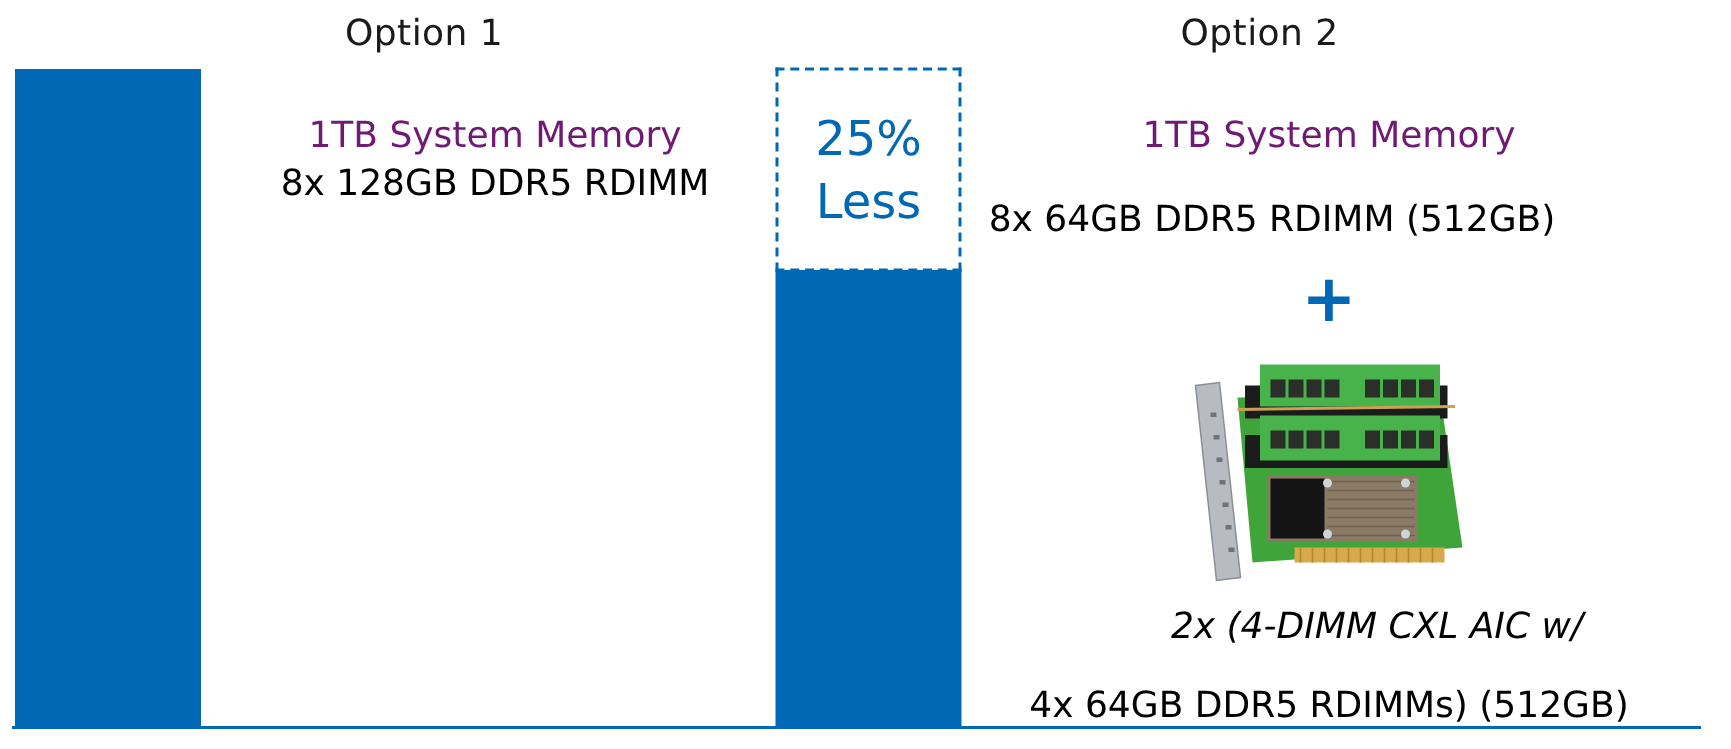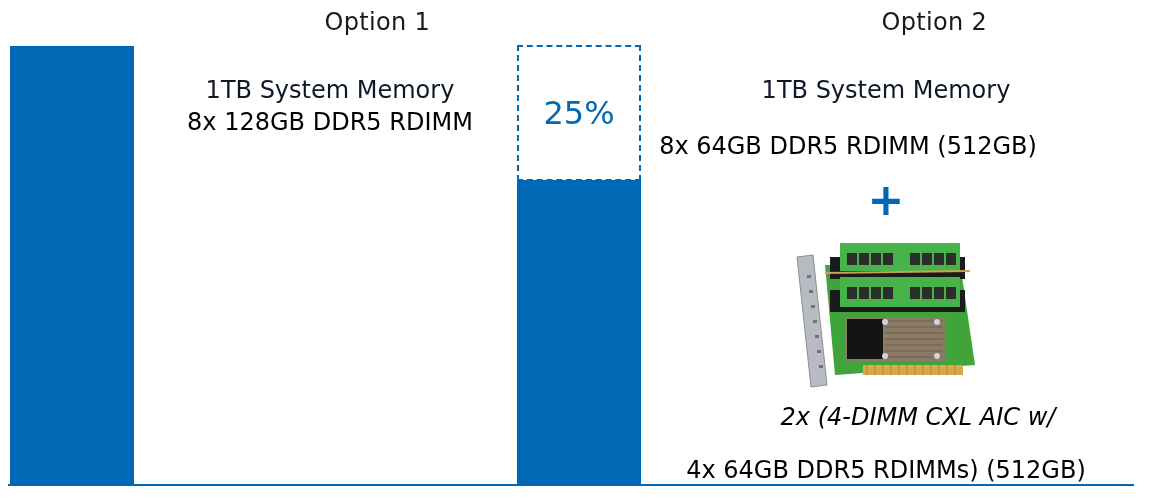--- a/index.html
+++ b/index.html
@@ -1,39 +1,40 @@
 <!DOCTYPE html>
 <html><head>
 <meta charset="utf-8">
 <style>
   html, body { margin: 0; padding: 0; background: #ffffff; }
   body { width: 1154px; height: 499px; position: relative; overflow: hidden; font-family: "DejaVu Sans", sans-serif; }
   .abs { position: absolute; }
-  .opt-title { font-size: 24px; color: #1a1a1a; text-align: right; letter-spacing: 0.3px; }
-  .blue-label { font-size: 24px; color: #0f172a; text-align: center; white-space: nowrap; }
+  .opt-title { font-size: 24px; color: #1a1a1a; text-align: left; letter-spacing: 0.3px; }
+  .blue-label { font-size: 24px; color: #701a75; text-align: center; white-space: nowrap; }
   .dark-label { font-size: 24px; color: #000000; text-align: center; white-space: nowrap; }
   .bar { background: #0068b5; }
   .dashed-box { border: 2px dashed #0068b5; border-bottom: 2px dashed #0068b5; box-sizing: border-box; background: #fff; display: flex; flex-direction: column; align-items: center; justify-content: center; }
   .pct { font-size: 32px; color: #0068b5; line-height: 42px; text-align: center; }
   .baseline { background: #0068b5; height: 2px; }
   .plus { color: #0068b5; font-size: 44px; font-weight: bold; text-align: center; line-height: 44px; }
 </style>
 </head>
 <body>
 
 <div class="abs opt-title" style="left:230px; top:8px; width:200px;">Option 1</div>
 <div class="abs opt-title" style="left:787px; top:8px; width:200px;">Option 2</div>
 
 <div class="abs bar" style="left:10px; top:46px; width:124px; height:439px;"></div>
 
 <div class="abs blue-label" style="left:130px; top:76px; width:400px;">1TB System Memory</div>
 <div class="abs dark-label" style="left:130px; top:108px; width:400px;">8x 128GB DDR5 RDIMM</div>
 
 <div class="abs dashed-box" style="left:517px; top:45px; width:124px; height:136px;">
   <div class="pct">25%</div>
+  <div class="pct">Less</div>
 </div>
 
 <div class="abs bar" style="left:517px; top:180px; width:124px; height:305px;"></div>
 
 <div class="abs blue-label" style="left:686px; top:76px; width:400px;">1TB System Memory</div>
 <div class="abs dark-label" style="left:648px; top:108px; width:400px;margin-top:24px;">8x 64GB DDR5 RDIMM (512GB)</div>
 
 <div class="abs plus" style="left:856px; top:178px; width:60px;">+</div>
 
 <div class="abs" style="left:785px; top:235px; width:200px; height:160px;">

